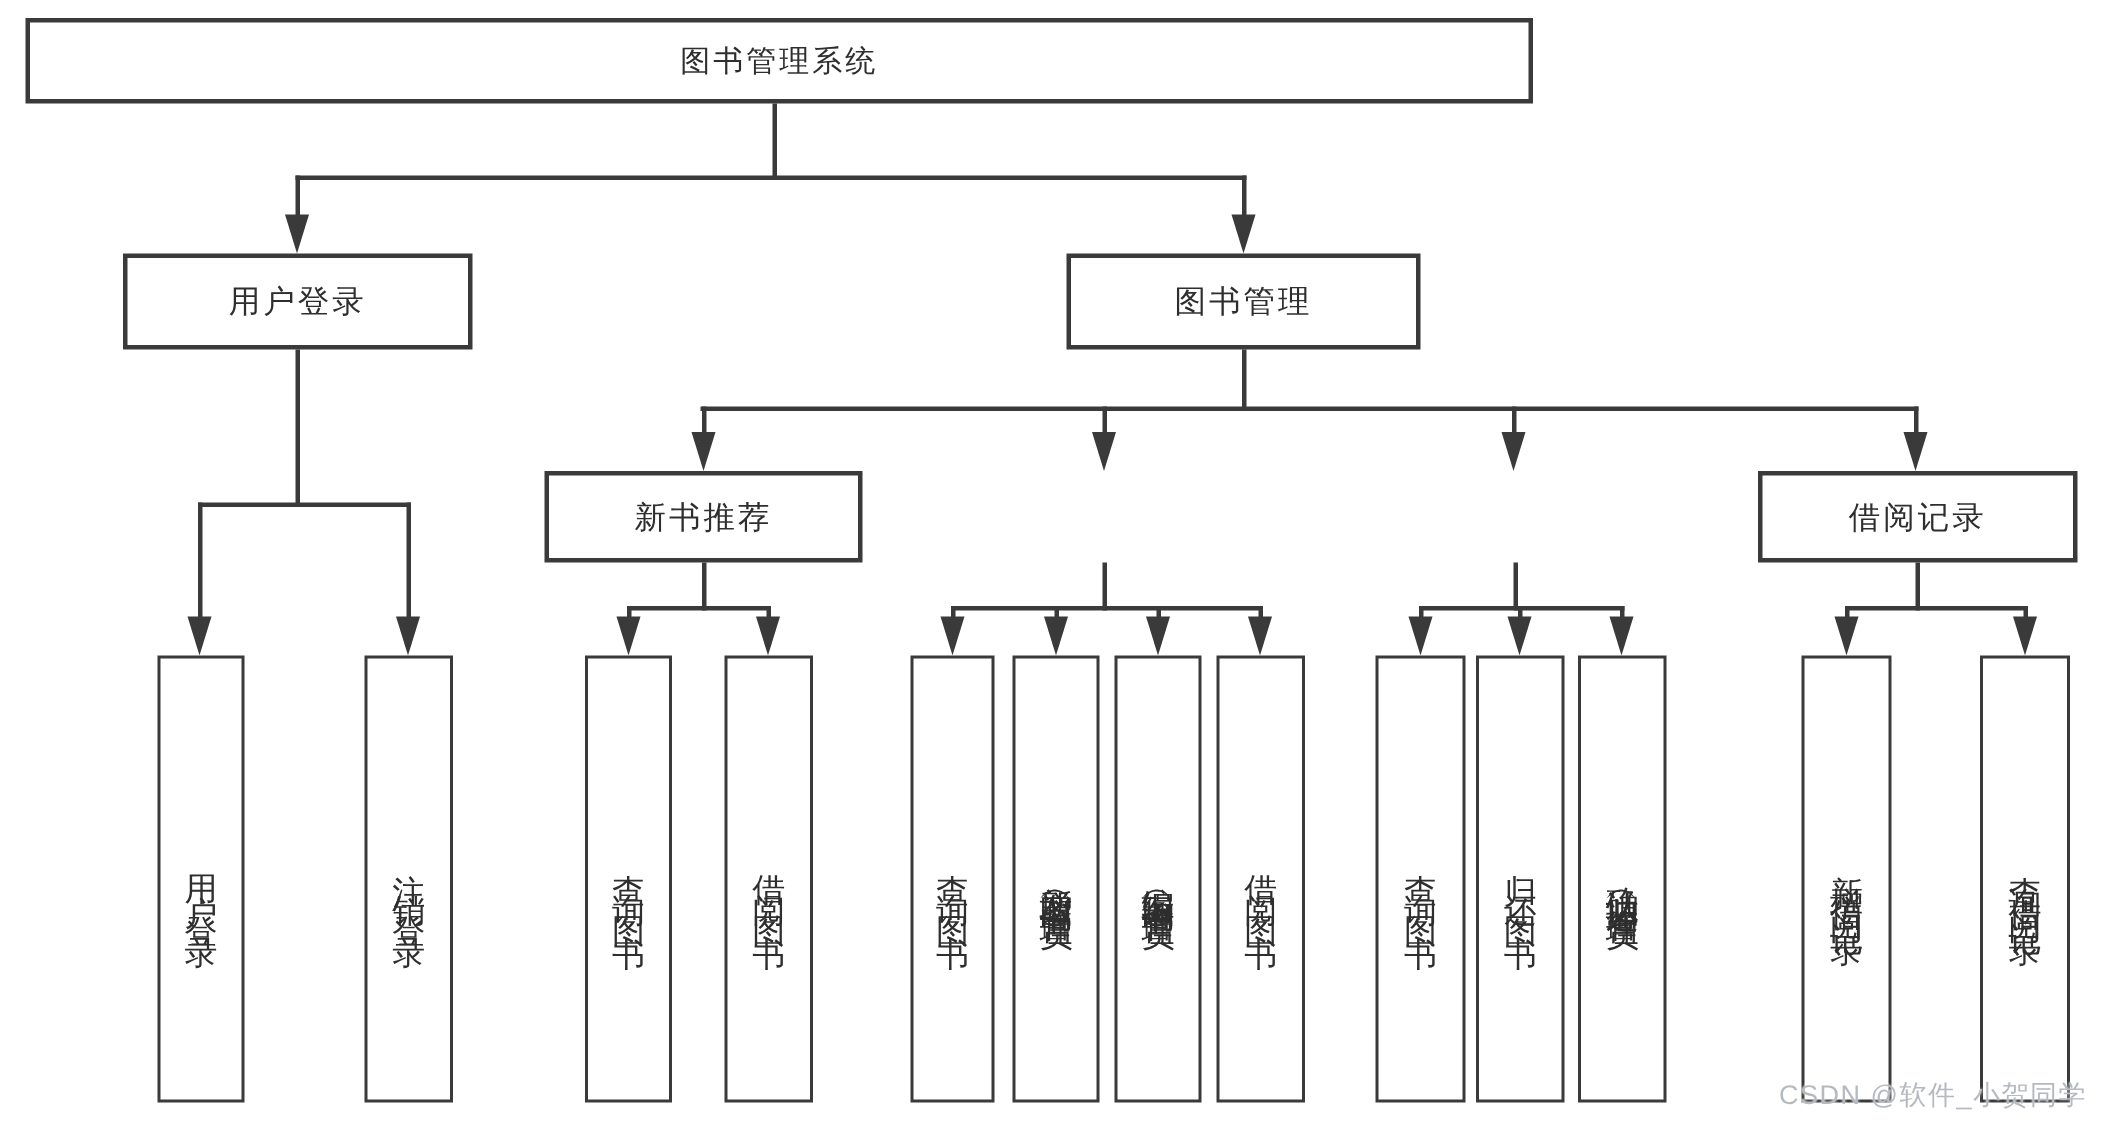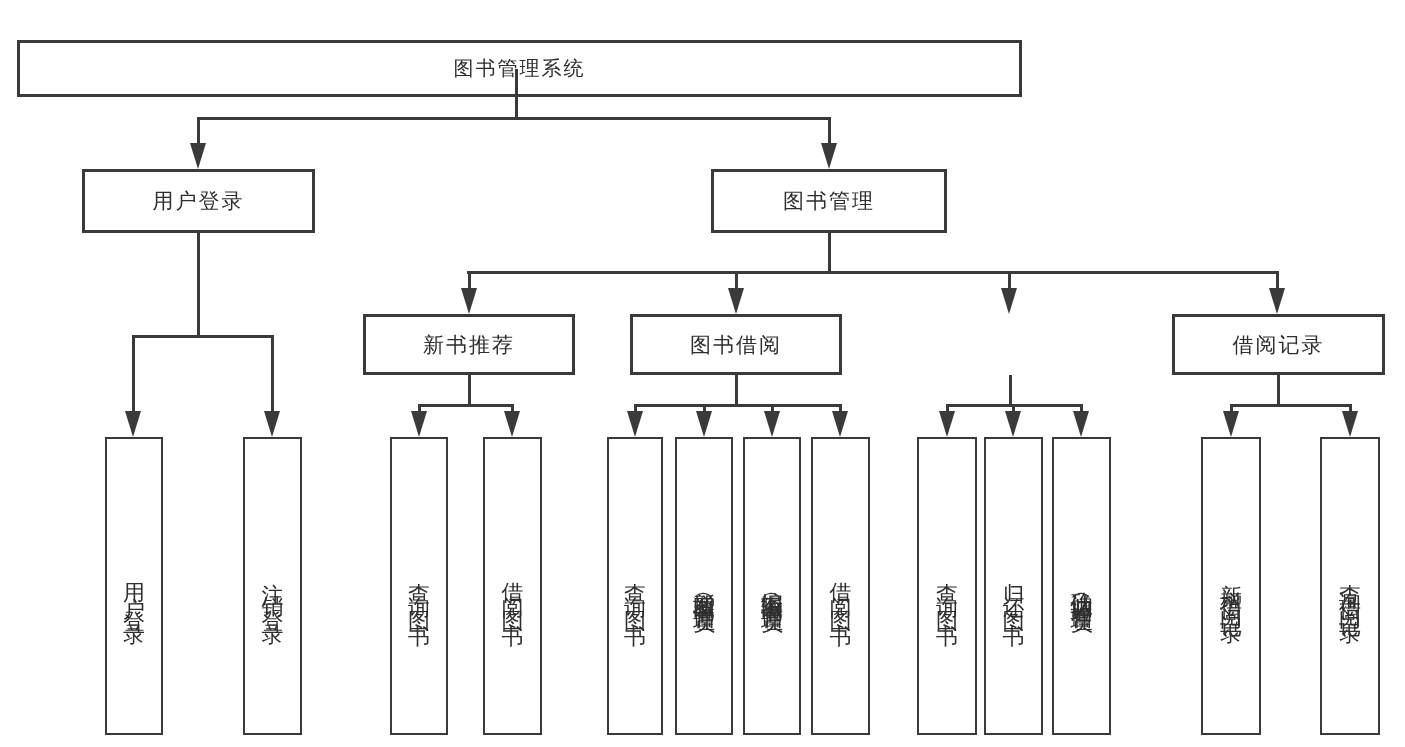--- a/index.html
+++ b/index.html
@@ -6,21 +6,21 @@
   #canvas{
     position:relative;width:1405px;height:747px;background:#ffffff;overflow:hidden;
     font-family:"Liberation Sans","DejaVu Sans",sans-serif;
   }
   .box{
     position:absolute;box-sizing:border-box;background:#ffffff;
     border:3px solid #3a3a3a;
     display:flex;align-items:center;justify-content:center;
     color:#2e2e2e;
   }
-  .box.level0{font-size:20px;letter-spacing:2px;margin-top:28px;}
+  .box.level0{font-size:20px;letter-spacing:2px;}
   .box.level1, .box.level2{font-size:21px;letter-spacing:2px;}
   .box.vbox{border-width:2.5px;}
   .vtext{
     writing-mode:vertical-rl;text-orientation:mixed;
     font-size:22px;line-height:1;white-space:nowrap;color:#2e2e2e;
   }
   .vt-short{letter-spacing:14px;margin-top:14px;}
   .vt-med{letter-spacing:8px;margin-top:8px;}
   .vt-long{letter-spacing:3px;margin-top:3px;}
   .cline{position:absolute;background:#3a3a3a;}
@@ -34,34 +34,32 @@
     position:absolute;left:1186px;top:718px;
     font-size:18px;color:#b5bac1;letter-spacing:1px;z-index:5;
     text-shadow:0 0 2px #ffffff;
     white-space:nowrap;
   }
 </style>
 </head>
 <body>
 
 <div id="canvas">
+  <div id="watermark">CSDN @软件_小贺同学</div>
 <div class="box level0" style="left: 17px; top: 12px; width: 1005px; height: 57px;">
       <span>图书管理系统</span>
     </div>
     <div class="box level1" style="left: 82px; top: 169px; width: 233px; height: 64px;">
       <span>用户登录</span>
     </div>
     <div class="box level1" style="left: 711px; top: 169px; width: 236px; height: 64px;">
       <span>图书管理</span>
     </div>
     <div class="box level2" style="left: 363px; top: 314px; width: 212px; height: 61px;">
       <span>新书推荐</span>
-    </div>
-    <div class="box level2" style="left: 630px; top: 314px; width: 212px; height: 61px;">
-      <span>图书借阅</span>
     </div>
     <div class="box level2" style="left: 1172px; top: 314px; width: 213px; height: 61px;">
       <span>借阅记录</span>
     </div>
     <div class="box vbox" style="left: 105px; top: 437px; width: 58px; height: 298px;">
       <span class="vtext vt-short">用户登录</span>
     </div>
     <div class="box vbox" style="left: 243px; top: 437px; width: 59px; height: 298px;">
       <span class="vtext vt-short">注销登录</span>
     </div>

